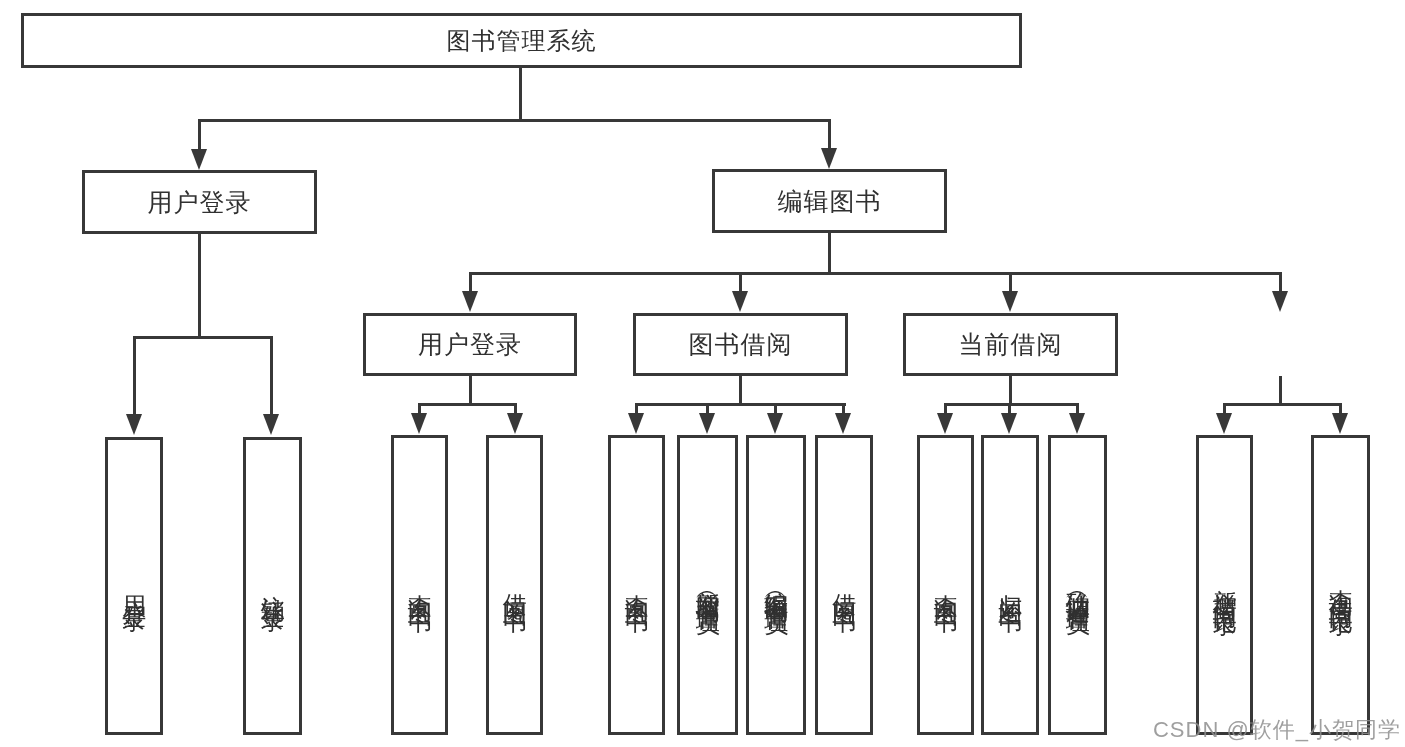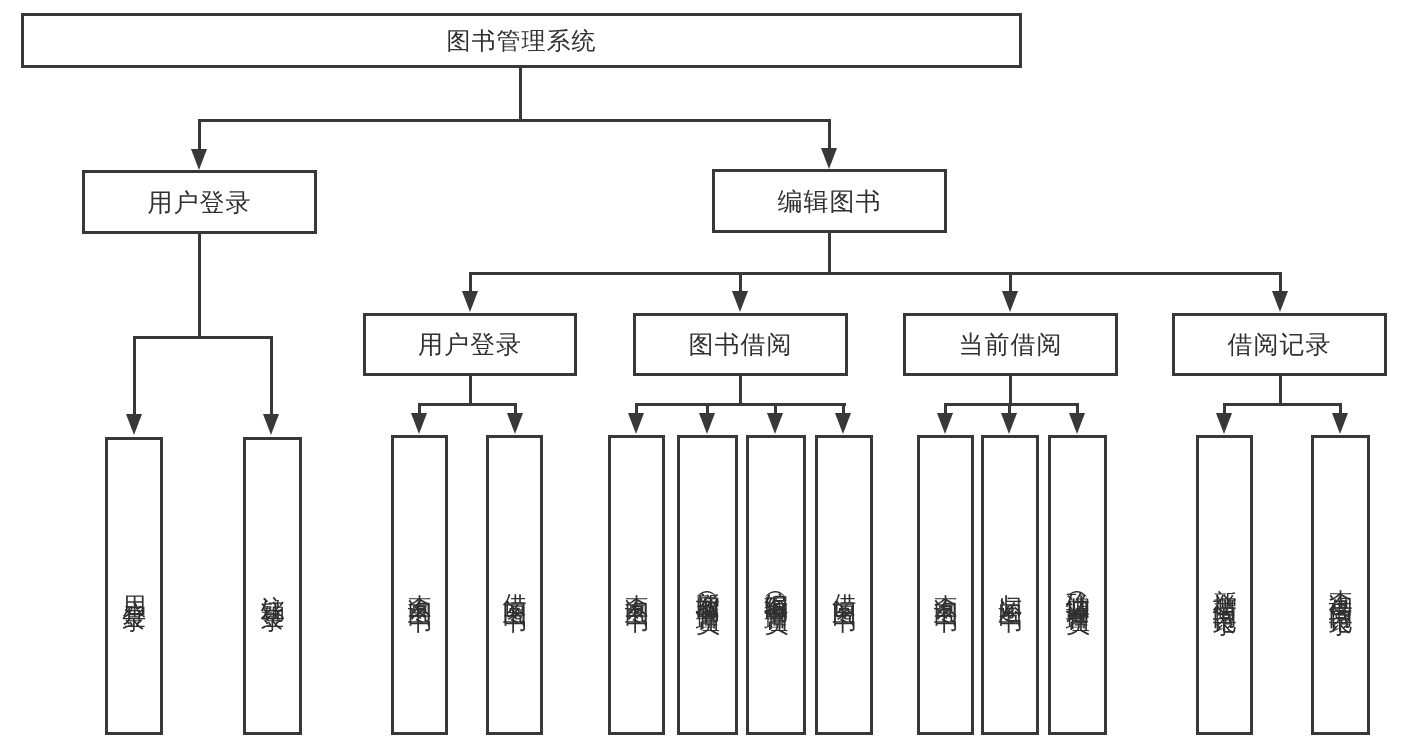--- a/index.html
+++ b/index.html
@@ -76,23 +76,20 @@
 
   <div class="box" style="left:363px;top:313px;width:214px;height:63px;">
     <span>用户登录</span>
   </div>
   <div class="box" style="left:903px;top:313px;width:215px;height:63px;">
     <span>当前借阅</span>
   </div>
   <div class="box" style="left:633px;top:313px;width:215px;height:63px;">
     <span>图书借阅</span>
   </div>
-  <div class="box" style="left:1172px;top:313px;width:215px;height:63px;">
-    <span>借阅记录</span>
-  </div>
 
   <div class="line" style="left:469px;top:376px;width:3px;height:29px;"></div>
   <div class="line" style="left:418px;top:403px;width:99px;height:3px;"></div>
   <div class="line" style="left:418px;top:403px;width:3px;height:12px;"></div>
   <div class="arrow" style="left:411px;top:413px;"></div>
   <div class="line" style="left:514px;top:403px;width:3px;height:12px;"></div>
   <div class="arrow" style="left:507px;top:413px;"></div>
 
   <div class="line" style="left:739px;top:376px;width:3px;height:29px;"></div>
   <div class="line" style="left:635px;top:403px;width:211px;height:3px;"></div>
@@ -158,13 +155,14 @@
     <span style="letter-spacing:3px;">确认归还（管理员）</span>
   </div>
 
   <div class="box vbox" style="left:1196px;top:435px;width:57px;height:300px;">
     <span>新增借阅记录</span>
   </div>
   <div class="box vbox" style="left:1311px;top:435px;width:59px;height:300px;">
     <span>查询借阅记录</span>
   </div>
 
+  <div class="watermark">CSDN @软件_小贺同学</div>
 </div>
 
 </body></html>

